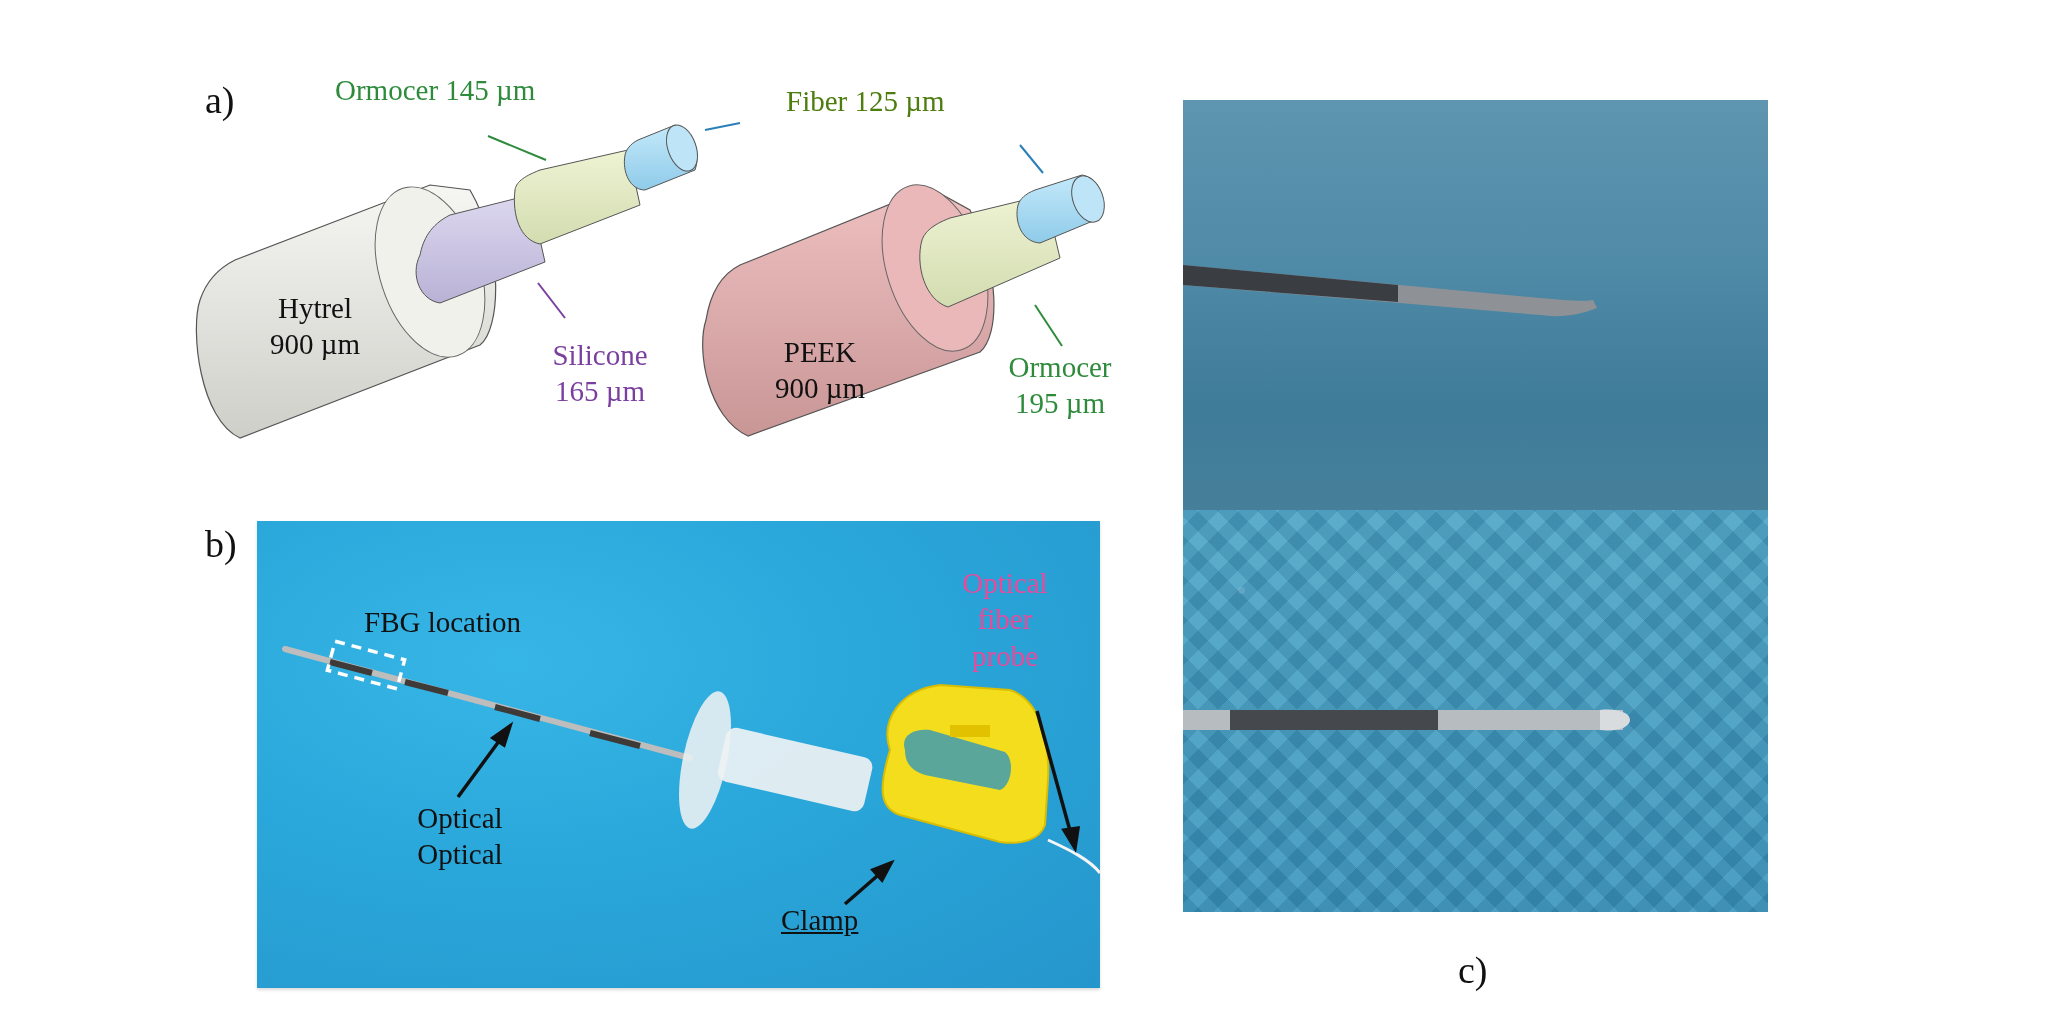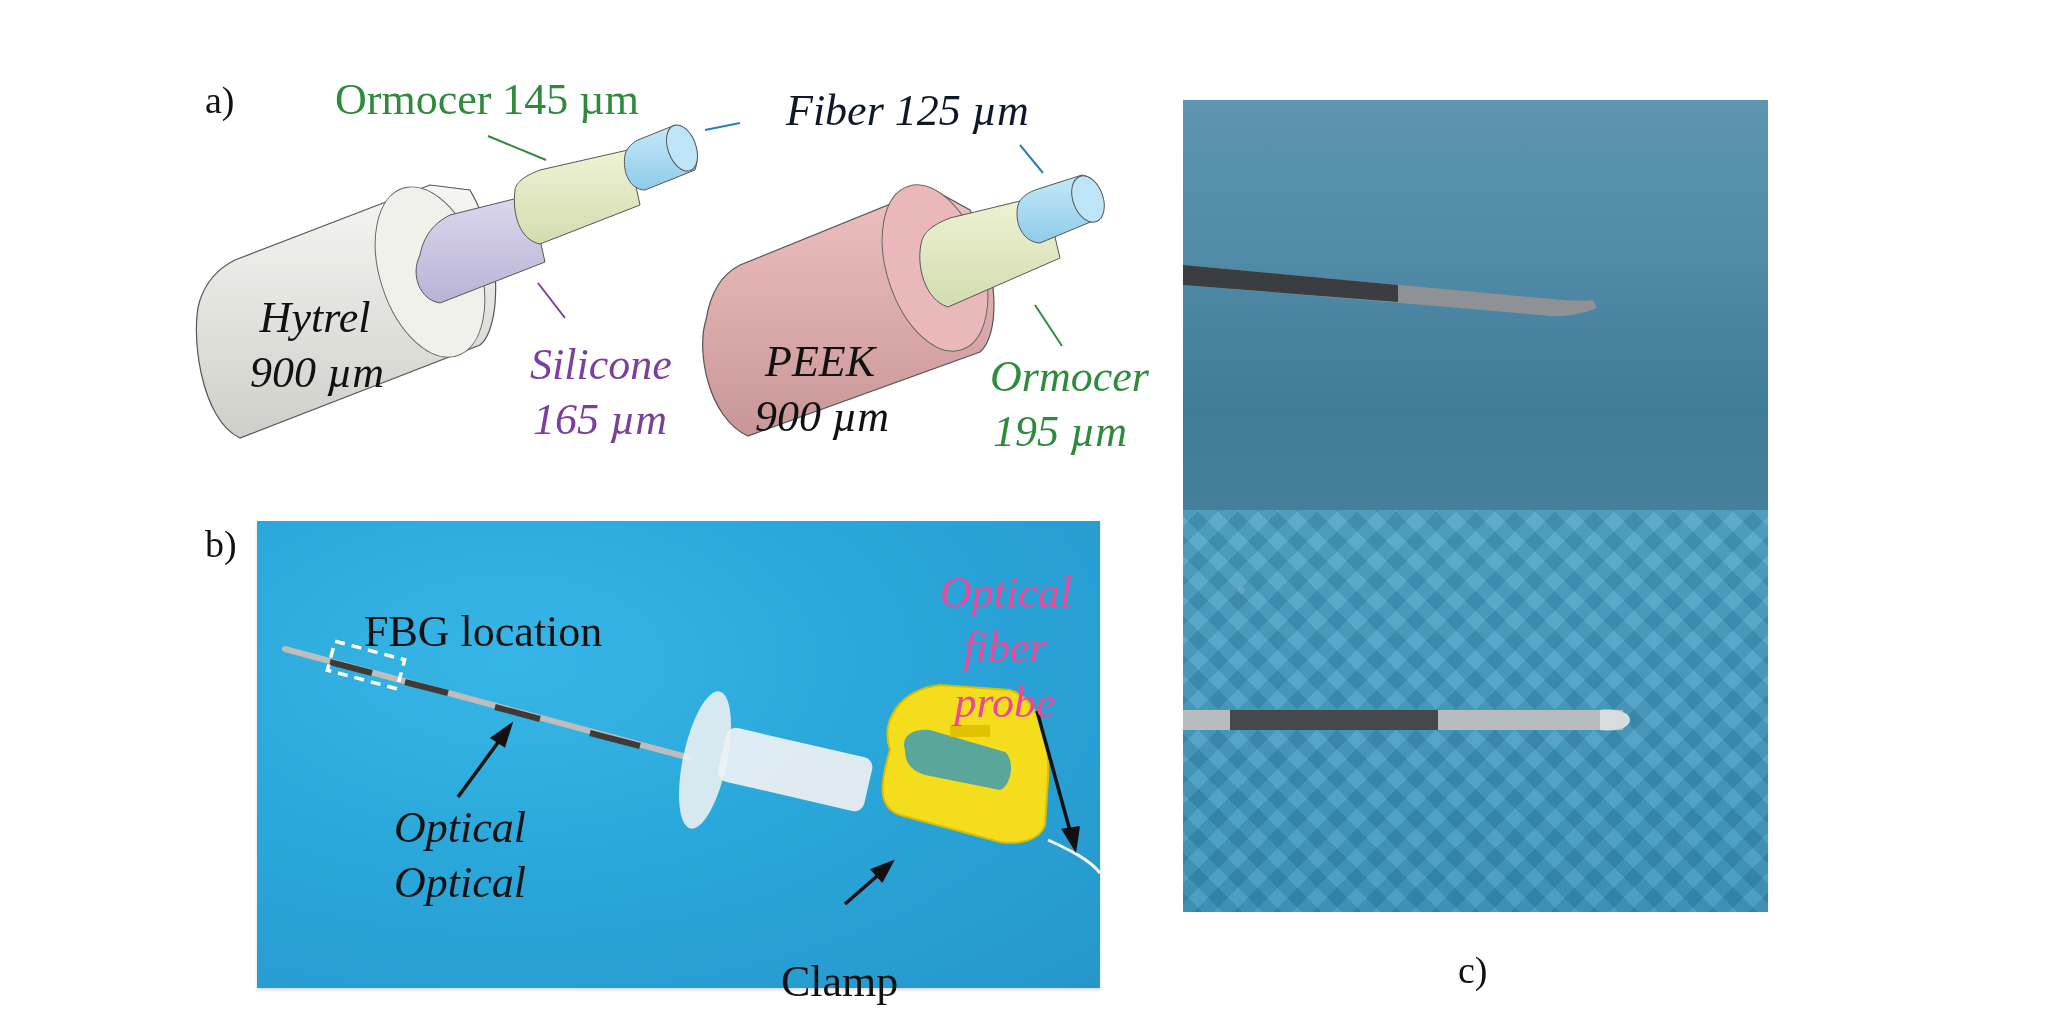--- a/index.html
+++ b/index.html
@@ -1,21 +1,21 @@
 <!DOCTYPE html>
 <html><head>
 <meta charset="utf-8">
 <style>
   html, body { margin:0; padding:0; background:#ffffff; }
   body { width:2048px; height:1028px; position:relative; overflow:hidden;
          font-family:"Liberation Serif", "DejaVu Serif", serif; }
   .abs { position:absolute; }
   .panel-label { font-size:38px; color:#111; }
-  .lbl { position:absolute; font-size:44px; line-height:1.25; white-space:nowrap; }
-  .center { text-align:center;font-style:italic; }
+  .lbl { position:absolute; font-size:29px; line-height:1.25; white-space:nowrap; }
+  .center { text-align:center; }
   svg { position:absolute; overflow:visible; }
   .photo-b { left:257px; top:521px; width:843px; height:467px;
     background: radial-gradient(ellipse at 30% 30%, #36b6e6 0%, #2aa7da 45%, #2596cc 100%);
     box-shadow: 0 2px 3px rgba(0,0,0,0.15); }
   .photo-c-top { left:1183px; top:100px; width:585px; height:410px;
     background: linear-gradient(180deg, #5e95b0 0%, #4f8aa7 40%, #3f7c99 75%, #457f9a 100%); }
   .photo-c-bot { left:1183px; top:510px; width:585px; height:402px;
     background:
       radial-gradient(circle at 10% 20%, rgba(255,255,255,0.12) 0 3px, transparent 4px),
       repeating-linear-gradient(45deg, rgba(0,40,70,0.10) 0 14px, rgba(255,255,255,0.04) 14px 28px),
@@ -82,21 +82,21 @@
   </g>
   <g>
     <path d="M1018,205 C1014,222 1022,242 1040,243 L1100,218 C1108,198 1098,178 1082,175 L1035,190 C1025,194 1020,199 1018,205 Z" fill="url(#gFi)" stroke="#555" stroke-width="1"></path>
     <ellipse cx="1088" cy="199" rx="15" ry="24" transform="rotate(-20 1088 199)" fill="#bde4f7" stroke="#555" stroke-width="1"></ellipse>
   </g>
   <line x1="1020" y1="145" x2="1043" y2="173" stroke="#2a7fb8" stroke-width="2"></line>
   <line x1="1035" y1="305" x2="1062" y2="346" stroke="#2e8b3c" stroke-width="2"></line>
 </svg>
 
 <div class="lbl" style="left:335px; top:72px; color:#2e8b3c;">Ormocer 145 µm</div>
-<div class="lbl" style="left:786px; top:83px; color:#0f172a;font-style:italic;">Fiber 125 µm</div>
+<div class="lbl" style="left:786px; top:83px; color:#4d7c0f;">Fiber 125 µm</div>
 
 <div class="lbl center" style="left:250px; top:290px; width:130px; color:#111;">
   <div>Hytrel</div>
   <div>900 µm</div>
 </div>
 <div class="lbl center" style="left:530px; top:326px; width:140px; color:#7b3fa0;margin-top:11px;">
   <div>Silicone</div>
   <div>165 µm</div>
 </div>
 <div class="lbl center" style="left:755px; top:290px; width:130px; color:#111;margin-top:44px;">
@@ -142,21 +142,21 @@
     <line x1="1037" y1="711" x2="1072" y2="838"></line>
     <polygon points="1075,848 1064,830 1078,828"></polygon>
   </g>
 </svg>
 
 <div class="lbl" style="left:364px; top:604px; color:#111;">FBG location</div>
 <div class="lbl center" style="left:380px; top:800px; width:160px; color:#111;">
   <div>Optical</div>
   <div>Optical</div>
 </div>
-<div class="lbl" style="left:781px; top:954px; color:#111;">Clamp</div>
+<div class="lbl" style="left:781px; top:902px; color:#111;text-decoration:underline;">Clamp</div>
 <div class="lbl center" style="left:940px; top:565px; width:130px; color:#ec4899;">
   <div>Optical</div>
   <div>fiber</div>
   <div>probe</div>
 </div>
 
 <div class="abs photo-c-top"></div>
 <div class="abs photo-c-bot"></div>
 
 <svg width="1" height="1" style="left:0;top:0;">

